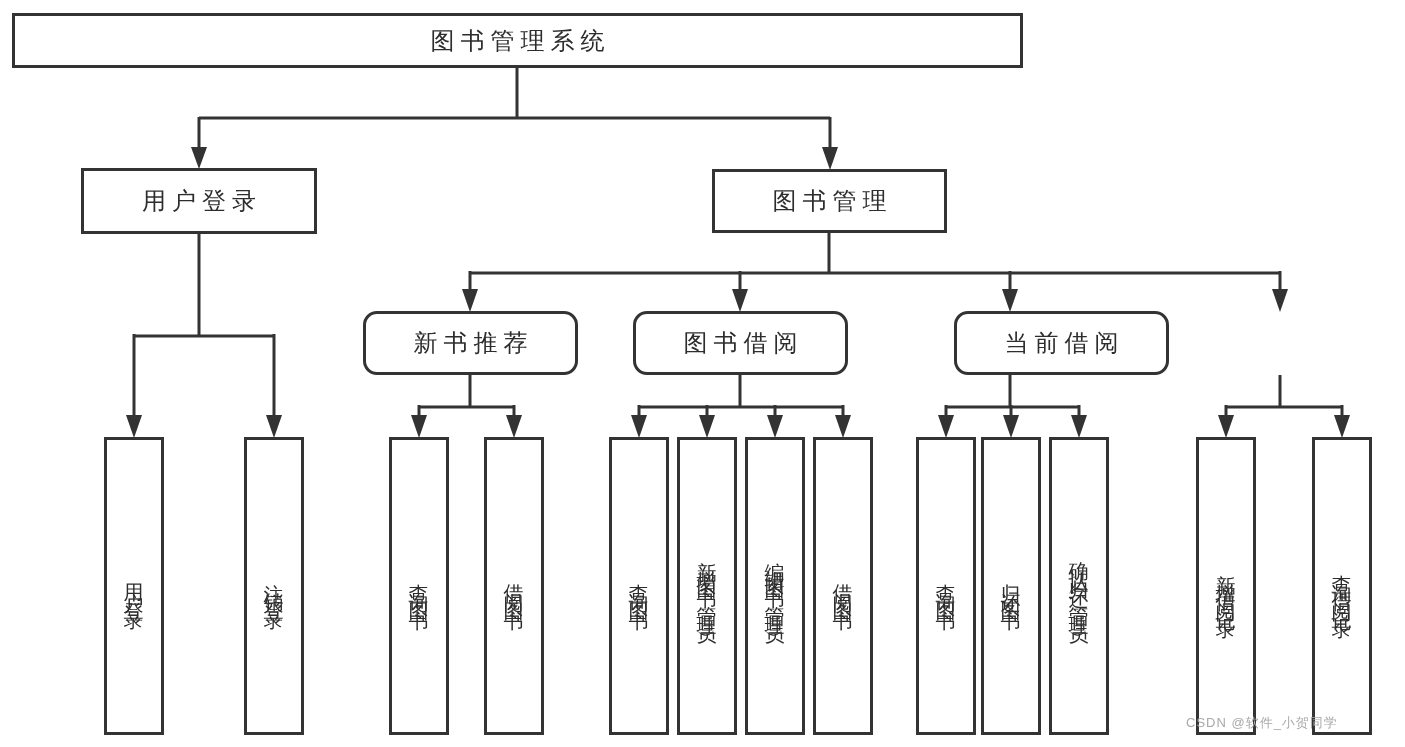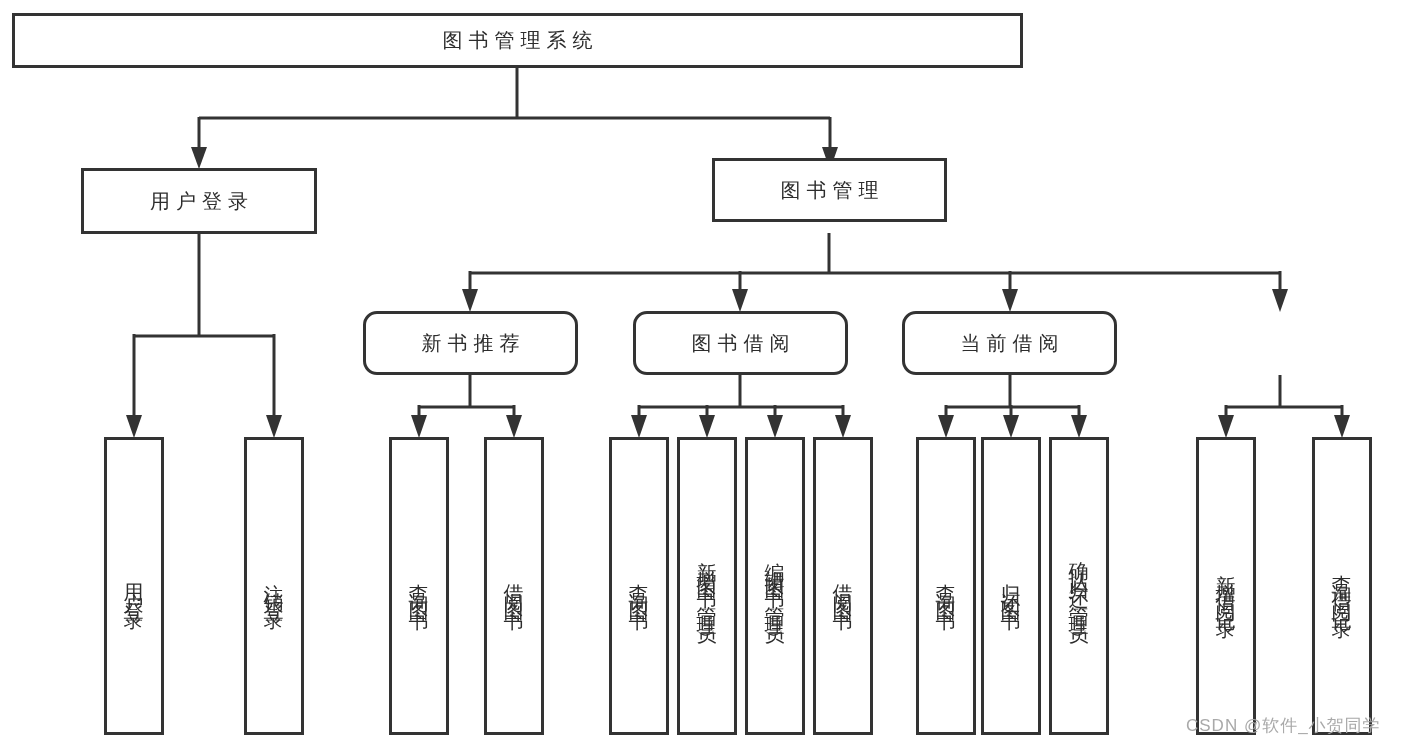--- a/index.html
+++ b/index.html
@@ -26,43 +26,43 @@
     box-sizing: border-box;
     border: 3px solid #333333;
     background: #ffffff;
     display: flex;
     align-items: center;
     justify-content: center;
     color: #2d2d2d;
     z-index: 2;
   }
   .node .label {
-    font-size: 20px;
+    font-size: 24px;
     letter-spacing: 6px;
     text-indent: 6px; 
     white-space: nowrap;
   }
   .leaf .label {
     writing-mode: vertical-rl;
     text-orientation: mixed;
     letter-spacing: 9px;
     text-indent: 0;
     font-size: 20px;
     line-height: 1;
   }
   
   #root-node        { left: 12px;   top: 13px;  width: 1011px; height: 55px; }
   
   #node-user-login      { left: 81px;  top: 168px; width: 236px; height: 66px; }
-  #node-book-management { left: 712px; top: 158px; width: 235px; height: 64px; }
+  #node-book-management { left: 712px; top: 169px; width: 235px; height: 64px; }
   
   .lvl3 { top: 311px; width: 215px; height: 64px; border-radius: 14px; }
   #node-new-book-recommend { left: 363px; }
   #node-book-borrow        { left: 633px; }
-  #node-current-borrow     { left: 902px; }
+  #node-current-borrow     { left: 954px; }
   #node-borrow-records     { left: 1173px; }
   
   .leaf { top: 437px; width: 60px; height: 298px; }
   #leaf-user-login           { left: 104px; }
   #leaf-logout               { left: 244px; }
   #leaf-query-books-1        { left: 389px; }
   #leaf-borrow-books-1       { left: 484px; }
   #leaf-query-books-2        { left: 609px; }
   #leaf-add-book-admin       { left: 677px; }
   #leaf-edit-book-admin      { left: 745px; }
@@ -72,21 +72,21 @@
   #leaf-confirm-return-admin { left: 1049px; }
   #leaf-add-borrow-record    { left: 1196px; }
   #leaf-query-borrow-record  { left: 1312px; }
   
   #watermark {
     position: absolute;
     left: 1186px;
     top: 714px;
     z-index: 3;
     color: #a9a9a9;
-    font-size: 17px;
+    font-size: 13px;
     letter-spacing: 1px;
     white-space: nowrap;
   }
 </style>
 </head>
 <body>
 
 <div id="stage">
 
   <svg id="connectors" width="1405" height="747">

